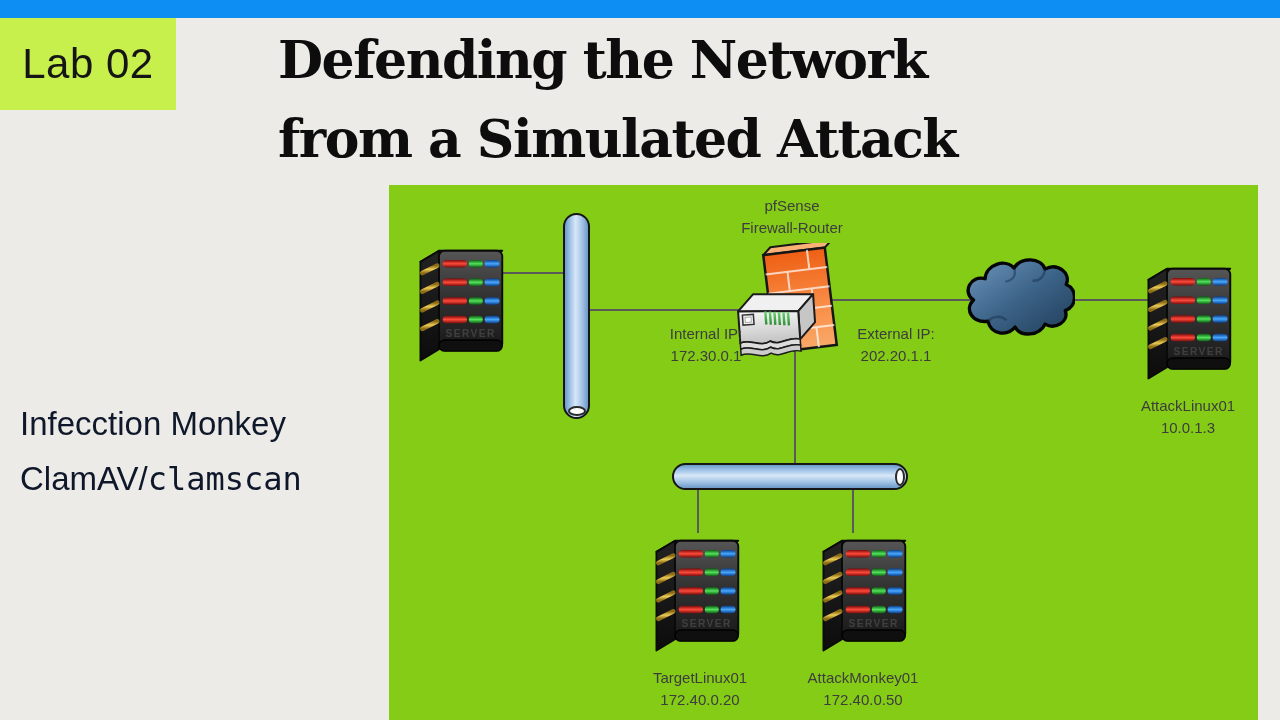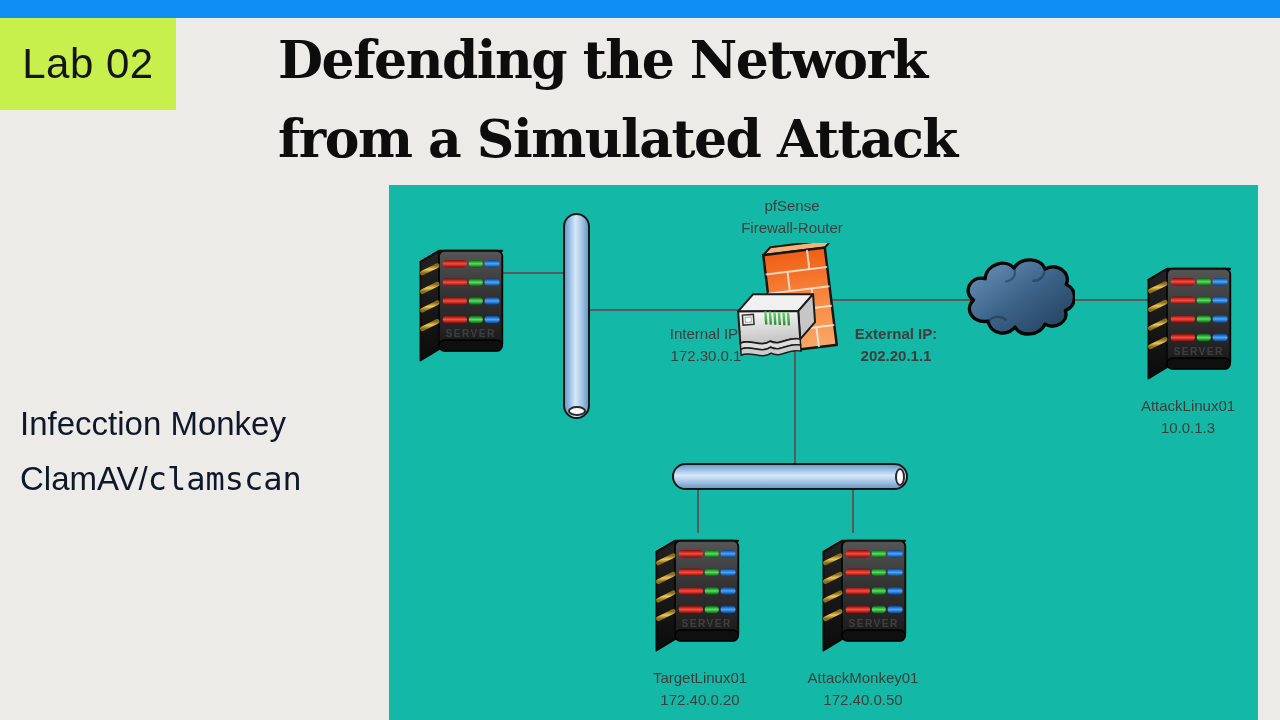--- a/index.html
+++ b/index.html
@@ -13,21 +13,21 @@
   .badge-text{font-size:42px;color:#151515;letter-spacing:0.5px;}
 
   .title{position:absolute;left:278px;top:20px;font-family:"DejaVu Serif",serif;
          font-weight:700;font-size:52px;line-height:79px;letter-spacing:-1.5px;color:#0d0d0d;}
 
   .notes{position:absolute;left:20px;top:402px;color:#0f172a;}
   .note{font-size:33px;line-height:44px;}
   .note + .note{margin-top:11px;}
   .mono{font-family:"DejaVu Sans Mono",monospace;font-size:32px;}
 
-  .diagram{position:absolute;left:389px;top:185px;width:869px;height:535px;background:#14b8a6;}
+  .diagram{position:absolute;left:389px;top:185px;width:869px;height:535px;background:#84cc16;}
   .links{position:absolute;left:0;top:0;width:869px;height:535px;z-index:1;}
   .node{position:absolute;z-index:2;}
 
   .dlabel{position:absolute;z-index:3;transform:translateX(-50%);text-align:center;
           font-size:15px;line-height:22px;color:#3d3d3d;white-space:nowrap;}
 
   .bus{position:absolute;z-index:2;border:2px solid #161616;box-sizing:border-box;}
   .bus-v{border-radius:14px;
     background:linear-gradient(90deg,#6d9ac9 0%,#9ec2e8 22%,#d8e7f6 46%,#a6c6e8 72%,#6d9ac9 100%);}
   .bus-v::after{content:"";position:absolute;left:50%;bottom:1px;width:14px;height:6px;
@@ -207,21 +207,21 @@
     <div class="dlabel" style="left:403px;top:10px;">
       <div>pfSense</div>
       <div>Firewall-Router</div>
     </div>
 
     <div class="dlabel" style="left:317px;top:138px;">
       <div>Internal IP:</div>
       <div>172.30.0.1</div>
     </div>
 
-    <div class="dlabel" style="left:507px;top:138px;font-weight:bold;">
+    <div class="dlabel" style="left:507px;top:138px;">
       <div>External IP:</div>
       <div>202.20.1.1</div>
     </div>
 
 
     <div class="dlabel" style="left:799px;top:210px;">
       <div>AttackLinux01</div>
       <div>10.0.1.3</div>
     </div>
 

